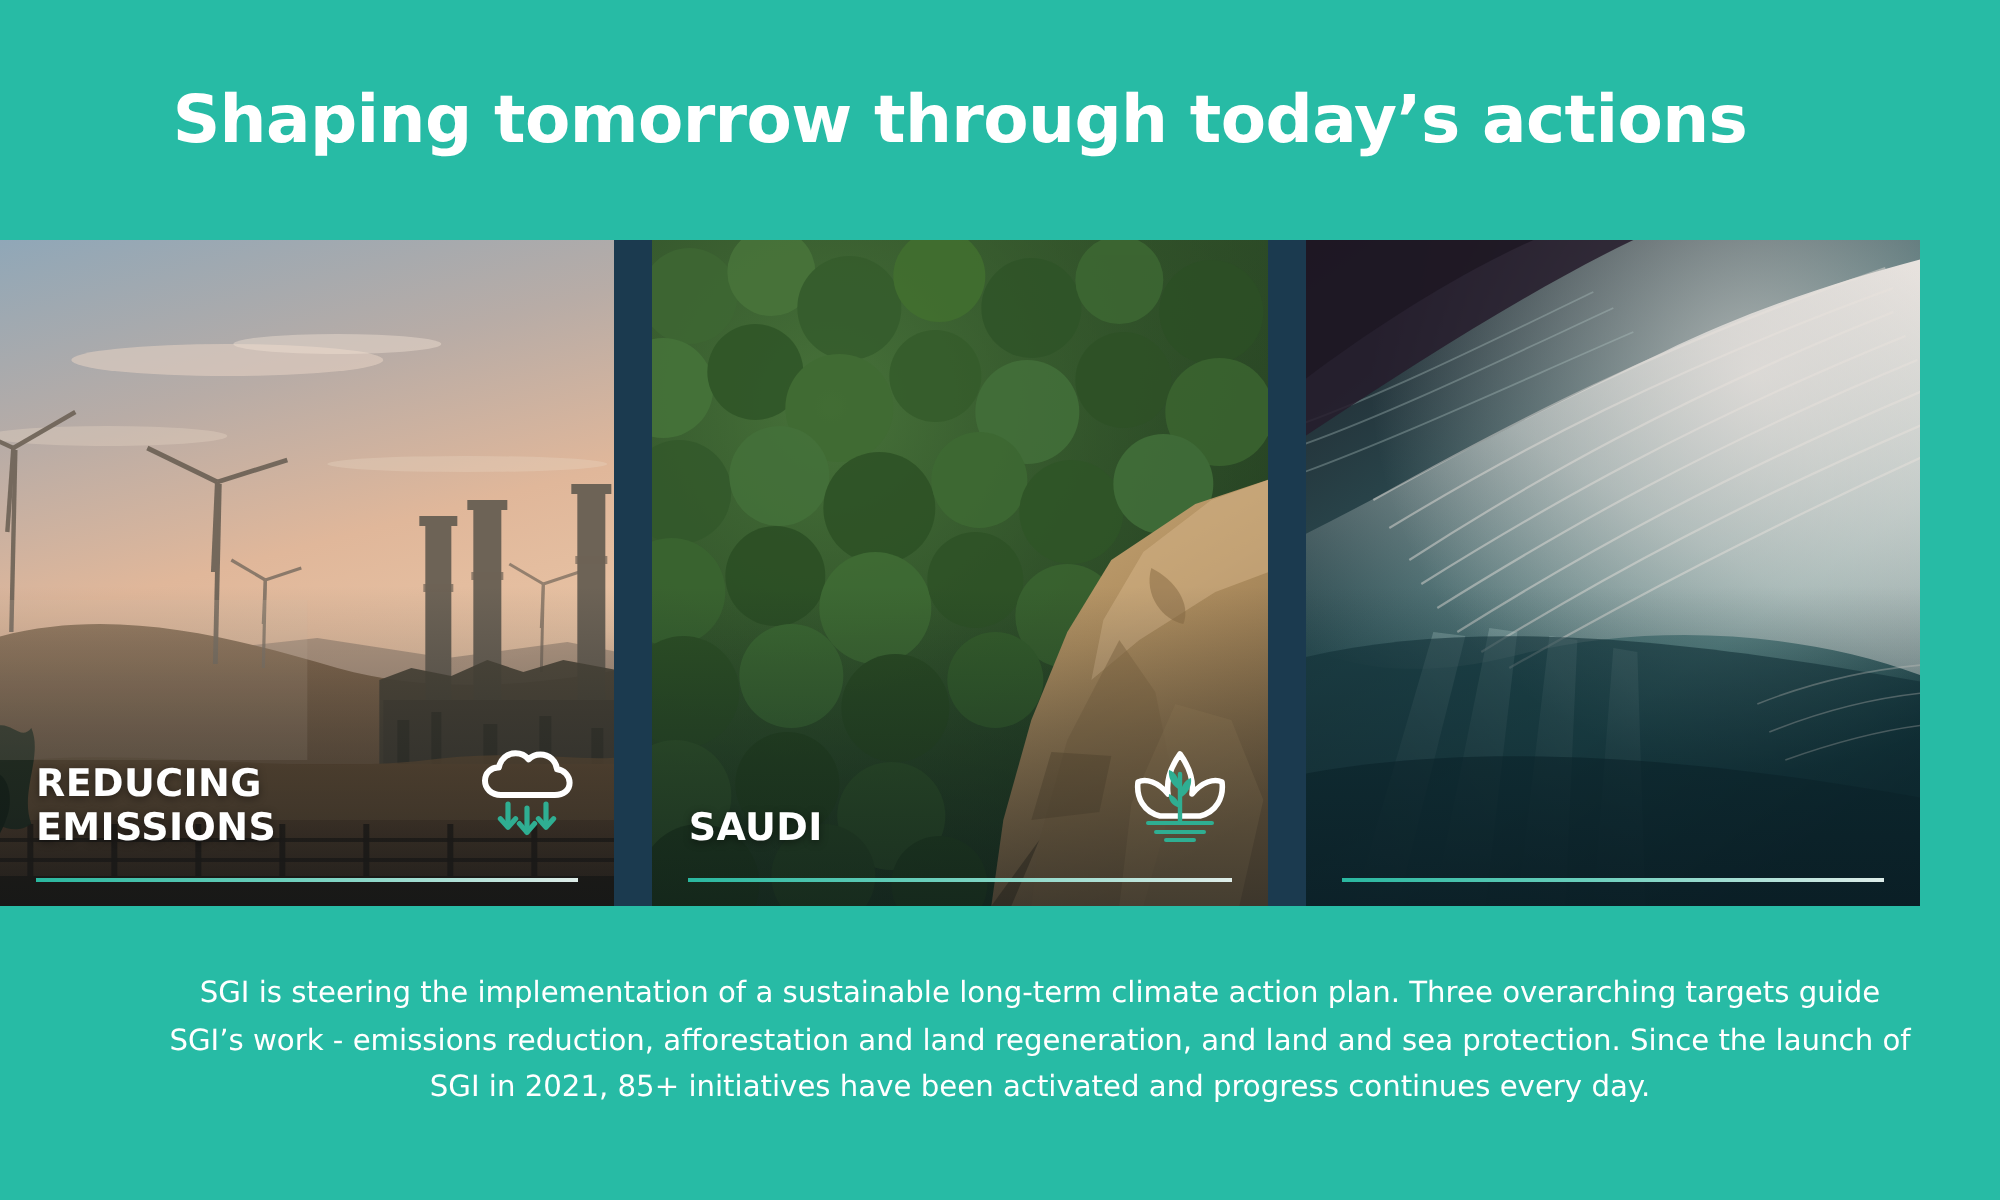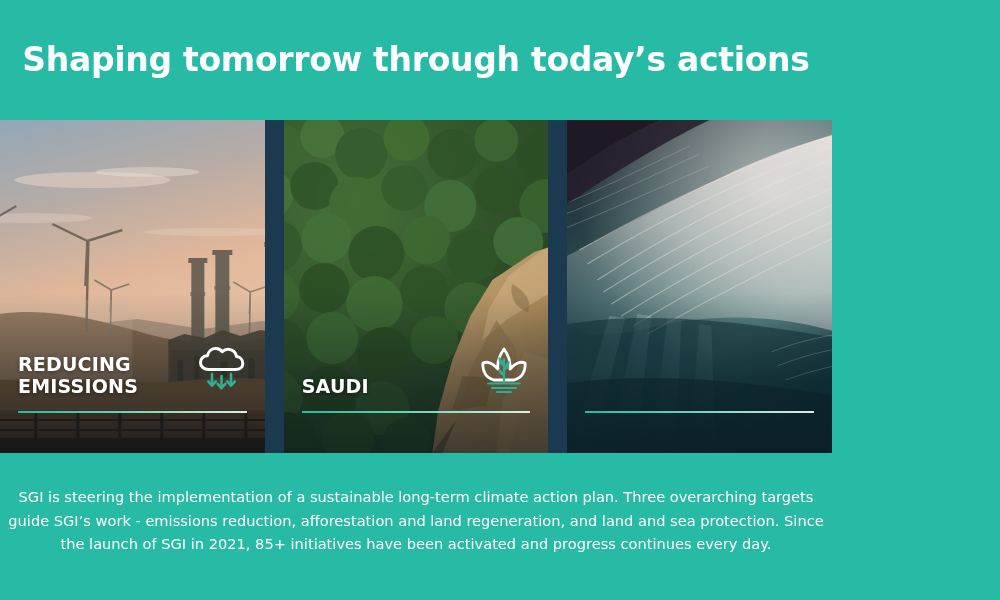--- a/index.html
+++ b/index.html
@@ -8,21 +8,21 @@
   }
   body {
     width: 1000px;
     height: 600px;
     overflow: hidden;
     font-family: "Liberation Sans", sans-serif;
     background: #27bba5;
   }
   .page {
     position: relative;
-    width: 832px;
+    width: 960px;
     height: 600px;
     background: #27bba5;
     display: flex;
     flex-direction: column;
   }
 
   
   .header {
     height: 120px;
     flex: 0 0 120px;
@@ -68,22 +68,22 @@
   }
   .card-shade {
     position: absolute;
     left: 0; right: 0; bottom: 0;
     height: 48%;
     background: linear-gradient(to bottom, rgba(10,22,30,0) 0%, rgba(10,22,30,0.28) 45%, rgba(8,18,26,0.55) 100%);
     pointer-events: none;
   }
   .card-overlay {
     position: absolute;
-    left: 0; right: 0; bottom: 12px;
-    padding: 0 18px 28px 18px;
+    left: 0; right: 0; bottom: 0;
+    padding: 0 18px 12px 18px;
     box-sizing: border-box;
   }
   .card-label {
     color: #ffffff;
     font-size: 19px;
     font-weight: bold;
     letter-spacing: 0.2px;
     line-height: 1.12;
     text-transform: uppercase;
     font-family: "DejaVu Sans", "Liberation Sans", sans-serif;
@@ -110,21 +110,21 @@
     background: linear-gradient(to right, #2bbfa6 0%, #6fd8c4 45%, #e8f7f3 100%);
     opacity: 0.95;
   }
 
   
   .footer {
     flex: 1 1 auto;
     background: #27bba5;
     display: flex;
     align-items: flex-start;
-    justify-content: center;
+    justify-content: flex-end;
     padding-top: 32px;
     box-sizing: border-box;
   }
   .footer-text {
     color: #ffffff;
     font-size: 14.6px;
     line-height: 1.62;
     text-align: center;
     max-width: 880px;
     font-family: "DejaVu Sans", "Liberation Sans", sans-serif;

